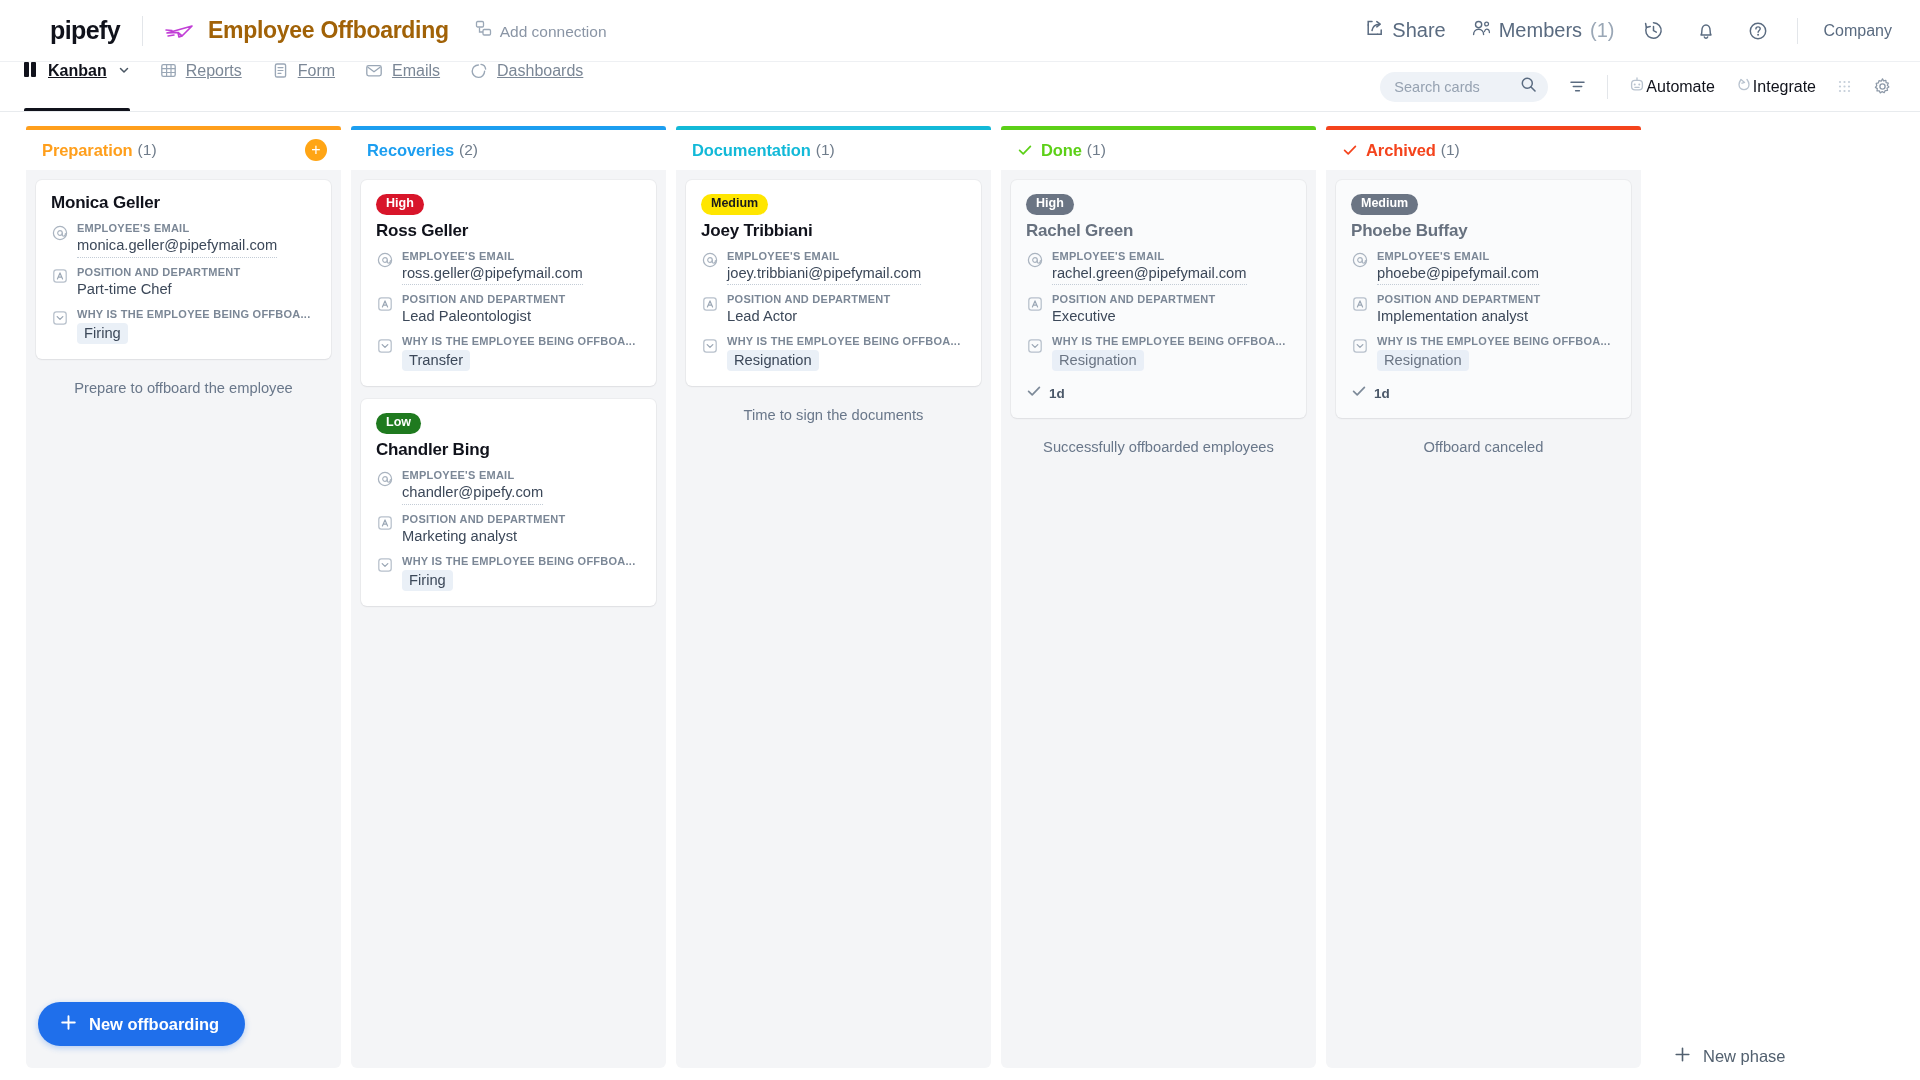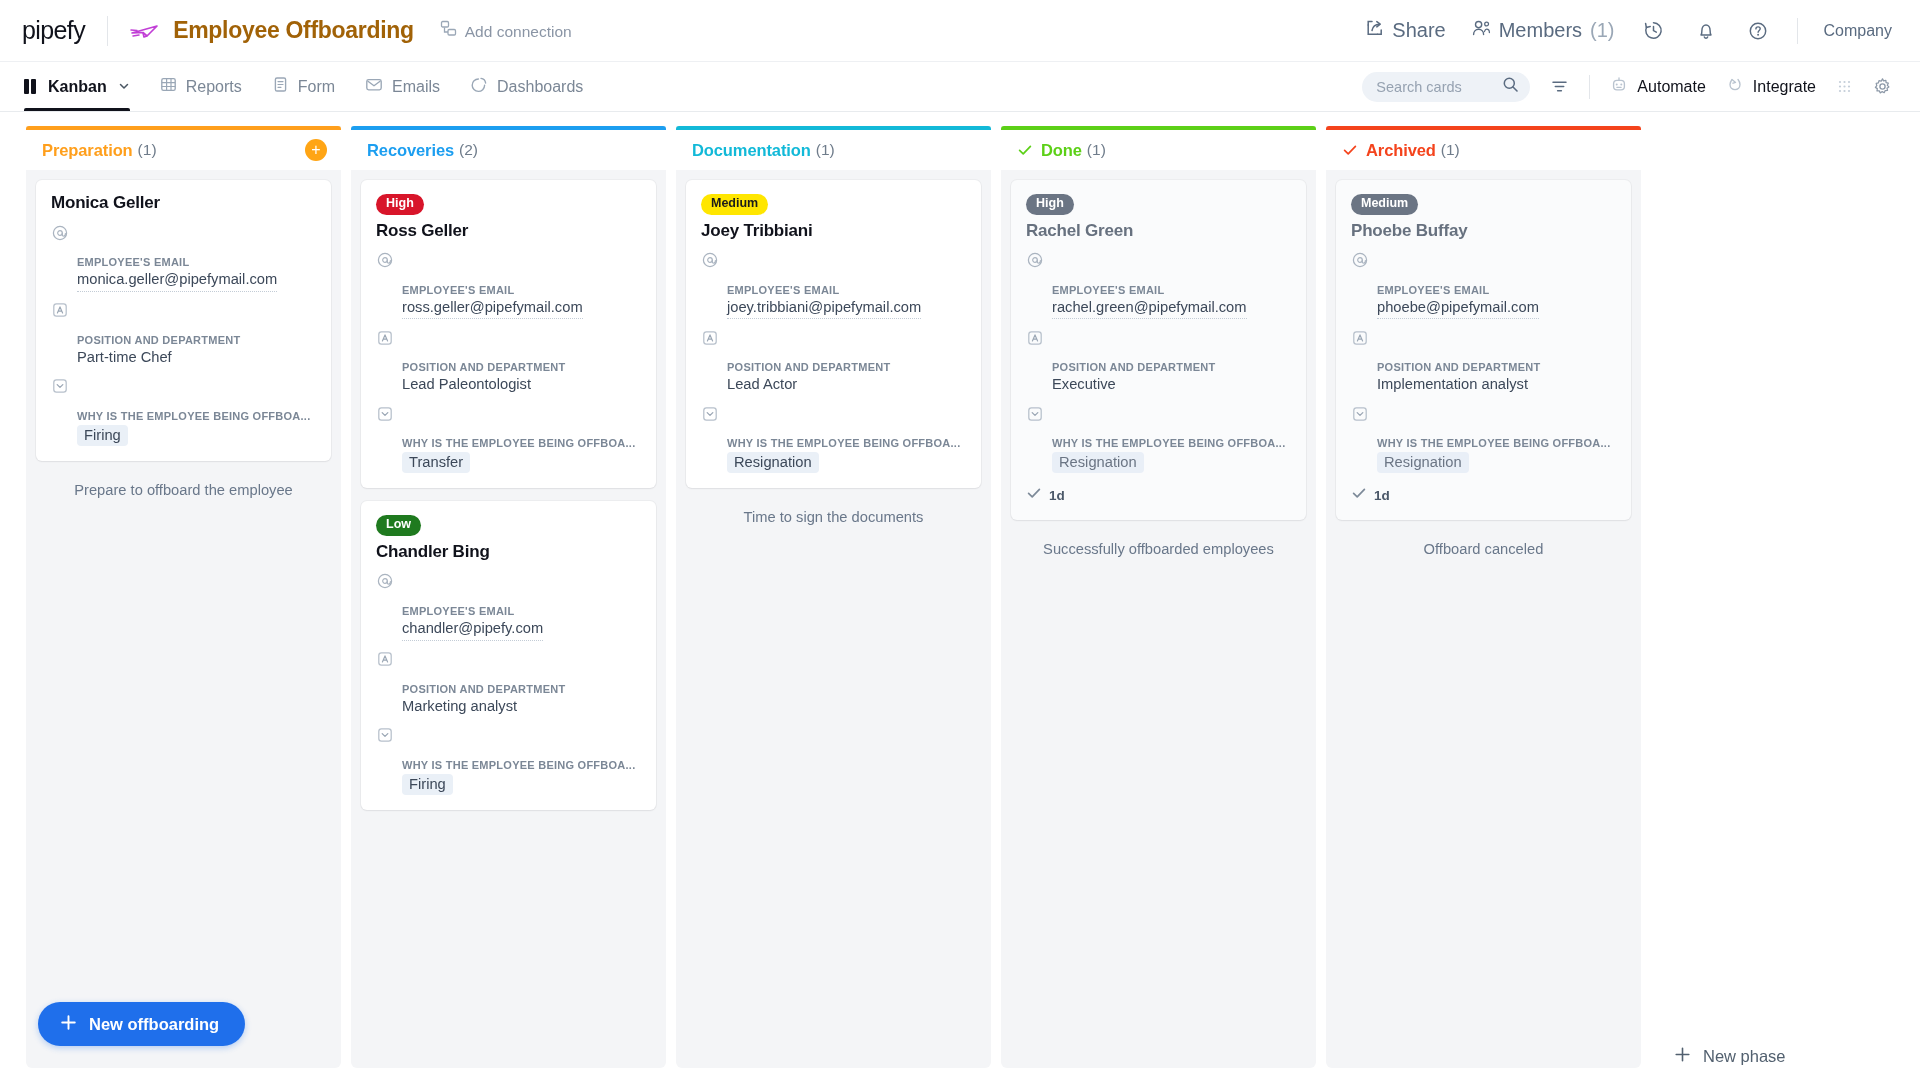--- a/index.html
+++ b/index.html
@@ -13,22 +13,22 @@
 
   
   .topbar {
     height: 62px; width: 100%;
     display: flex; align-items: center;
     padding: 0 28px 0 22px;
     background: #ffffff;
     border-bottom: 1px solid #eef0f3;
   }
   .logo {
-    font-size: 25px; font-weight: 400; color: #10121b;
-    letter-spacing: -0.6px; line-height: 1;
+    font-size: 25px; font-weight: 700; color: #10121b;
+    letter-spacing: -0.6px; line-height: 1; margin-left: 28px;
   }
   .vline { width: 1px; height: 30px; background: #e3e6ea; margin: 0 22px; }
   .plane-icon { margin-right: 13px; display: flex; align-items: center; }
   .pipe-title {
     font-size: 23px; font-weight: 700; color: #a16207; letter-spacing: -0.3px;
   }
   .add-connection {
     display: flex; align-items: flex-end; gap: 8px;
     margin-left: 26px; color: #8a95a5; font-size: 15.5px;
     cursor: pointer;
@@ -52,23 +52,23 @@
   .toolbar {
     height: 50px; width: 100%;
     display: flex; align-items: center;
     padding: 0 28px 0 24px;
     background: #ffffff;
     border-bottom: 1px solid #e8ebee;
     position: relative;
   }
   .tb-tabs { display: flex; align-items: center; gap: 30px; height: 100%; }
   .tb-tab {
-    display: flex; align-items: center; gap: 9px;
+    display: flex; gap: 9px;
     font-size: 16px; color: #7b8796; cursor: pointer;
-    height: 100%; position: relative;
+    height: 100%; position: relative; text-decoration: underline;
   }
   .tb-tab.active { color: #10121b; font-weight: 700; }
   .tb-tab.active::after {
     content: ""; position: absolute; left: 0; right: 0; bottom: 0;
     height: 3px; background: #10121b; border-radius: 2px 2px 0 0;
   }
   .kanban-glyph {
     width: 15px; height: 15px; display: inline-flex; gap: 2px;
   }
   .kanban-glyph i { display: block; width: 5px; background: #10121b; border-radius: 1px; }
@@ -84,21 +84,21 @@
     display: flex; align-items: center; padding: 0 11px 0 14px;
   }
   .search-box input {
     border: none; outline: none; background: transparent;
     font-size: 14.5px; color: #0f172a; width: 100%;
     font-family: "Liberation Sans", sans-serif;
   }
   .search-box input::placeholder { color: #96a2b1; }
   .tb-divider { width: 1px; height: 24px; background: #e3e6ea; }
   .tb-action {
-    display: flex; align-items: center; gap: 9px;
+    display: flex; align-items: center; 
     font-size: 16px; color: #10121b; cursor: pointer; white-space: nowrap;
   }
   .icon-btn { cursor: pointer; display: flex; align-items: center; }
 
   
   .board {
     display: flex; align-items: flex-end;
     padding: 14px 0 12px 26px;
     height: calc(1080px - 112px);
     background: #ffffff;
@@ -162,21 +162,20 @@
     flex: 0 0 17px; width: 17px; height: 17px; margin-top: 2px;
     display: flex; align-items: center; justify-content: center;
     color: #aab4c0;
   }
   .field-body { min-width: 0; flex: 1; }
   .field-label {
     font-size: 11px; font-weight: 700; color: #7b8796;
     letter-spacing: 0.25px; white-space: nowrap;
     overflow: hidden; text-overflow: ellipsis;
     margin-bottom: 2px;
-    margin-top: 34px;
   }
   .field-value {
     font-size: 14.7px; color: #3c4859; line-height: 1.35;
   }
   .field-value.dotted {
     border-bottom: 1px dotted #c3ccd6; display: inline-block;
     padding-bottom: 1px;
   }
   .chip {
     display: inline-block; background: #eaf0f7; color: #3c4859;

